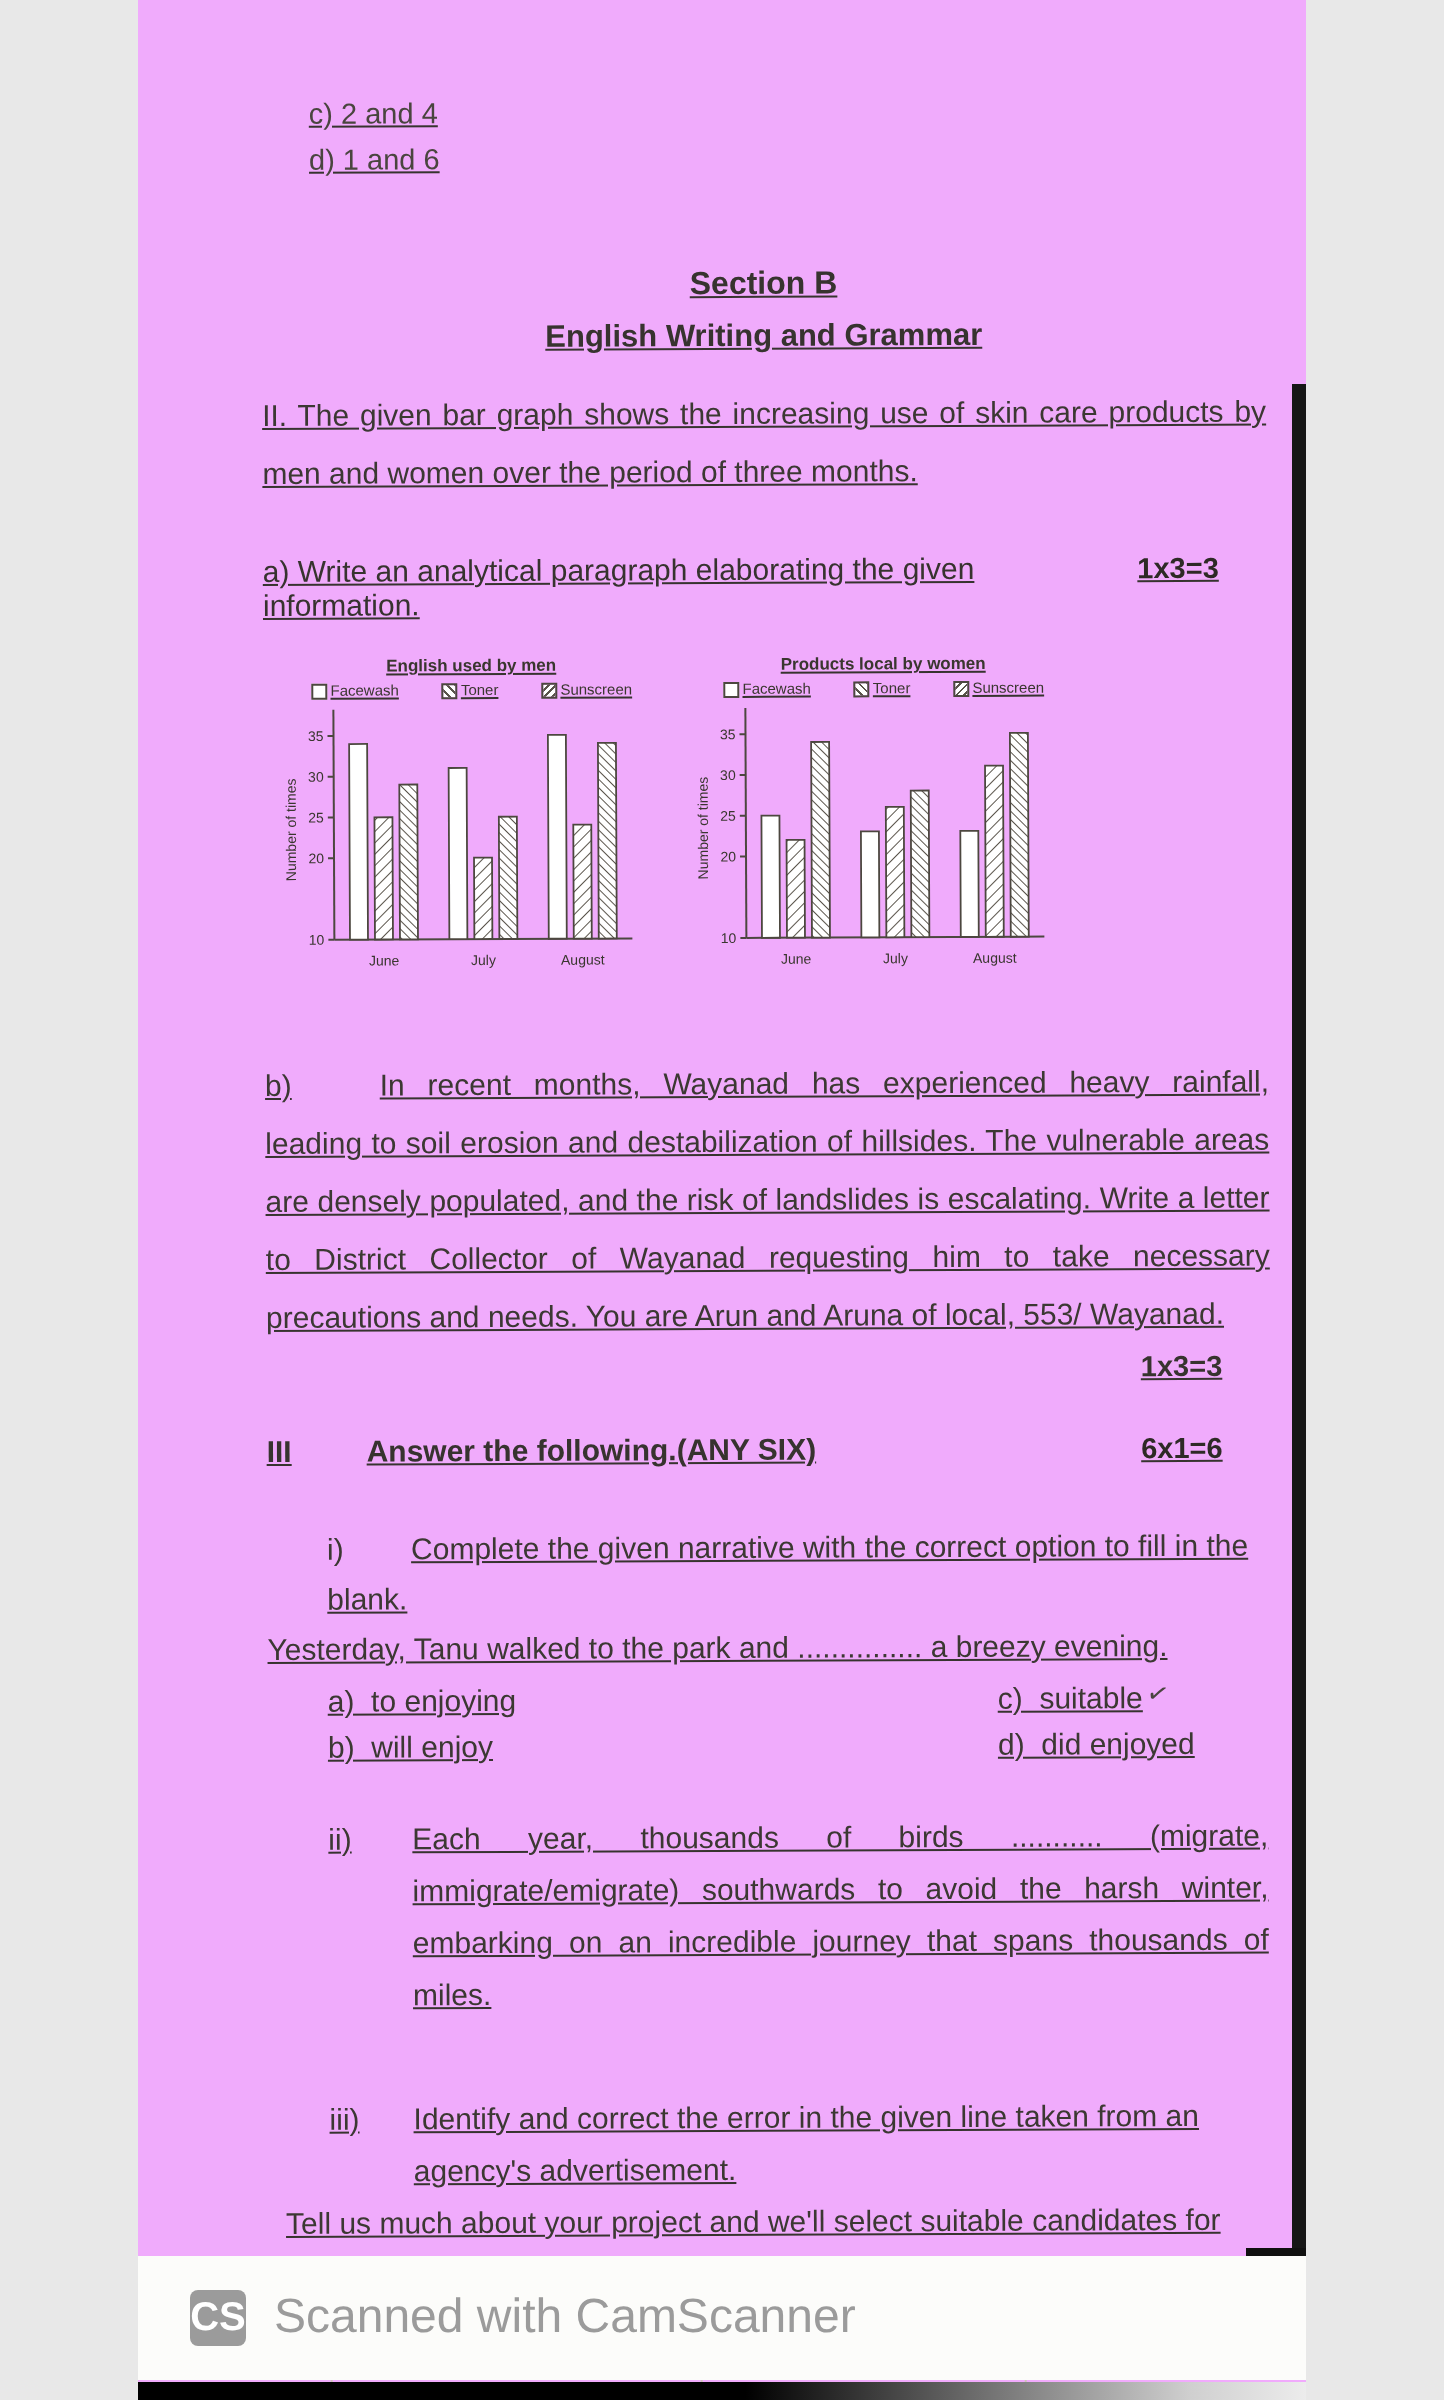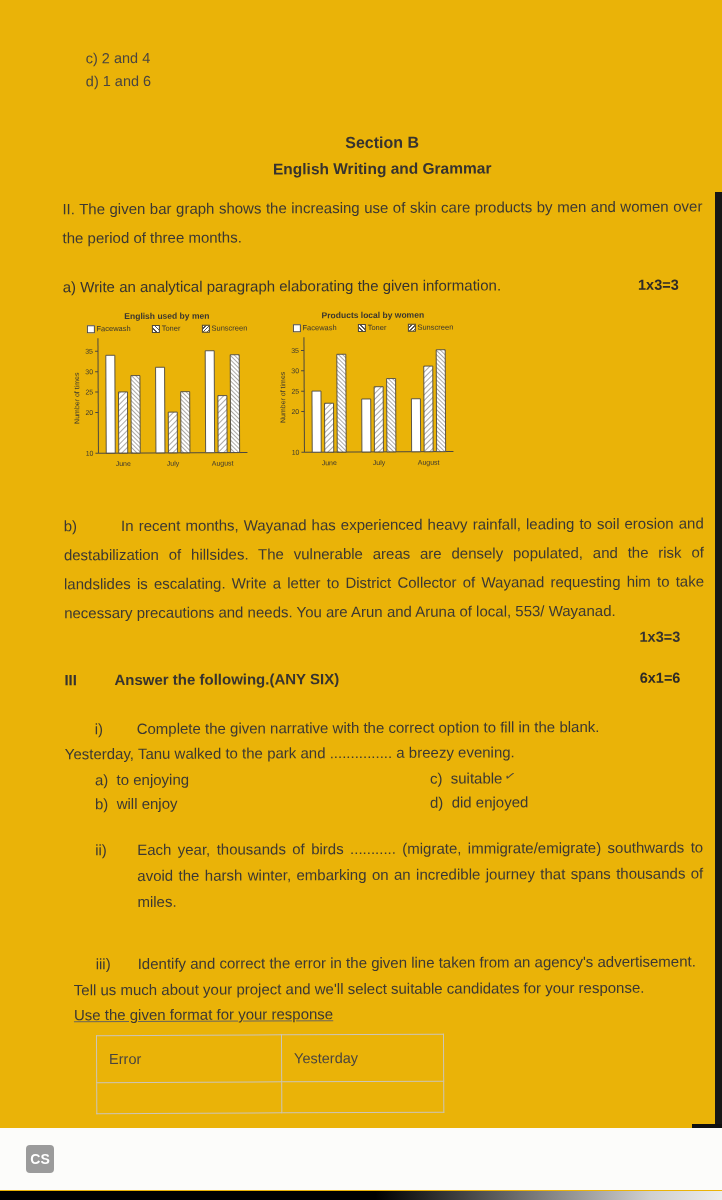--- a/index.html
+++ b/index.html
@@ -1,20 +1,20 @@
 <!DOCTYPE html>
 <html><head>
 <meta charset="utf-8">
 <style>
   * { margin:0; padding:0; box-sizing:border-box; }
   html,body { background:#e8e8e8; }
   .page {
-    position:relative; width:722px; height:1200px; margin:0 auto;
-    background:#eab308; overflow:hidden;
-    font-family:"Liberation Sans", sans-serif; color:#37332f;
+    position:relative; width:584px; height:1200px; margin:0 auto;
+    background:#f0abfc; overflow:hidden;
+    font-family:"Liberation Sans", sans-serif; color:#37332f;text-decoration:underline;
   }
   .content { padding:46px 18px 0 64px; transform:rotate(-0.25deg); }
   .prev-options { margin-left:24px; font-size:14.5px; line-height:23px; color:#4a453f; }
   .section-title { text-align:center; font-weight:bold; font-size:16px; margin-top:42px; }
   .section-subtitle { text-align:center; font-weight:bold; font-size:15.5px; margin-top:8px; }
   .q2-intro { margin-top:15px; font-size:15px; line-height:29px; text-align:justify; color:#3c3833; }
   .row { display:flex; justify-content:space-between; align-items:baseline; }
   .q2a { margin-top:26px; font-size:15px; }
   .marks { font-weight:bold; font-size:14.5px; margin-right:24px; color:#2e2a26; }
   .charts { display:flex; gap:14px; margin-top:16px; margin-left:8px; }
@@ -42,21 +42,21 @@
   .hang .subq-label { flex:none; }
   .hang-text { flex:1; text-align:justify; padding-right:2px; }
   .plain-line { margin-left:8px; font-size:15px; line-height:25px; color:#3c3833; }
   .fmt-underline { text-decoration:underline; text-decoration-color:#6b655c; }
   .ec-table { border-collapse:collapse; margin-left:30px; margin-top:8px; width:348px; }
   .ec-table td { border:1px solid #ccc5b8; font-size:14.5px; color:#4a453f; padding:15px 12px; }
   .ec-table td:first-child { width:185px; }
   .ec-table tr:last-child td { height:30px; }
   .page-number { text-align:center; margin-top:34px; font-size:13px; color:#4a453f; }
   .watermark { position:absolute; left:0; right:0; bottom:10px; height:62px; display:flex; align-items:center; padding-left:26px; gap:14px; background:#fcfcfa; }
-  .cs-logo { width:28px; height:28px; background:#9b9b9b; color:#fff; border-radius:4px; display:flex; align-items:center; justify-content:center; font-weight:bold; font-size:14px; }
+  .cs-logo { width:28px; height:28px; background:#9b9b9b; color:#fff; border-radius:4px; display:flex; align-items:center; justify-content:center; font-weight:bold; font-size:20px; }
   .wm-text { color:#9b9b9b; font-size:24px; }
   .edge-right { position:absolute; right:0; top:192px; bottom:72px; width:7px; background:#161616; }
   .edge-corner { position:absolute; right:0; bottom:64px; width:30px; height:12px; background:#101010; }
   .edge-bottom { position:absolute; left:0; right:0; bottom:0; height:9px;
     background:linear-gradient(90deg,#000 0%,#000 52%,#6e6e6e 72%,#cfcfcf 90%,#ececec 100%); }
 </style>
 </head>
 <body>
 
 <div class="page">
@@ -208,15 +208,16 @@
     </tbody>
       </table>
 
     <div class="page-number">4</div>
   </div>
 
   <div class="edge-right"></div>
   <div class="edge-corner"></div>
   <div class="watermark">
     <div class="cs-logo">CS</div>
+    <div class="wm-text">Scanned with CamScanner</div>
   </div>
   <div class="edge-bottom"></div>
 </div>
 
 </body></html>

